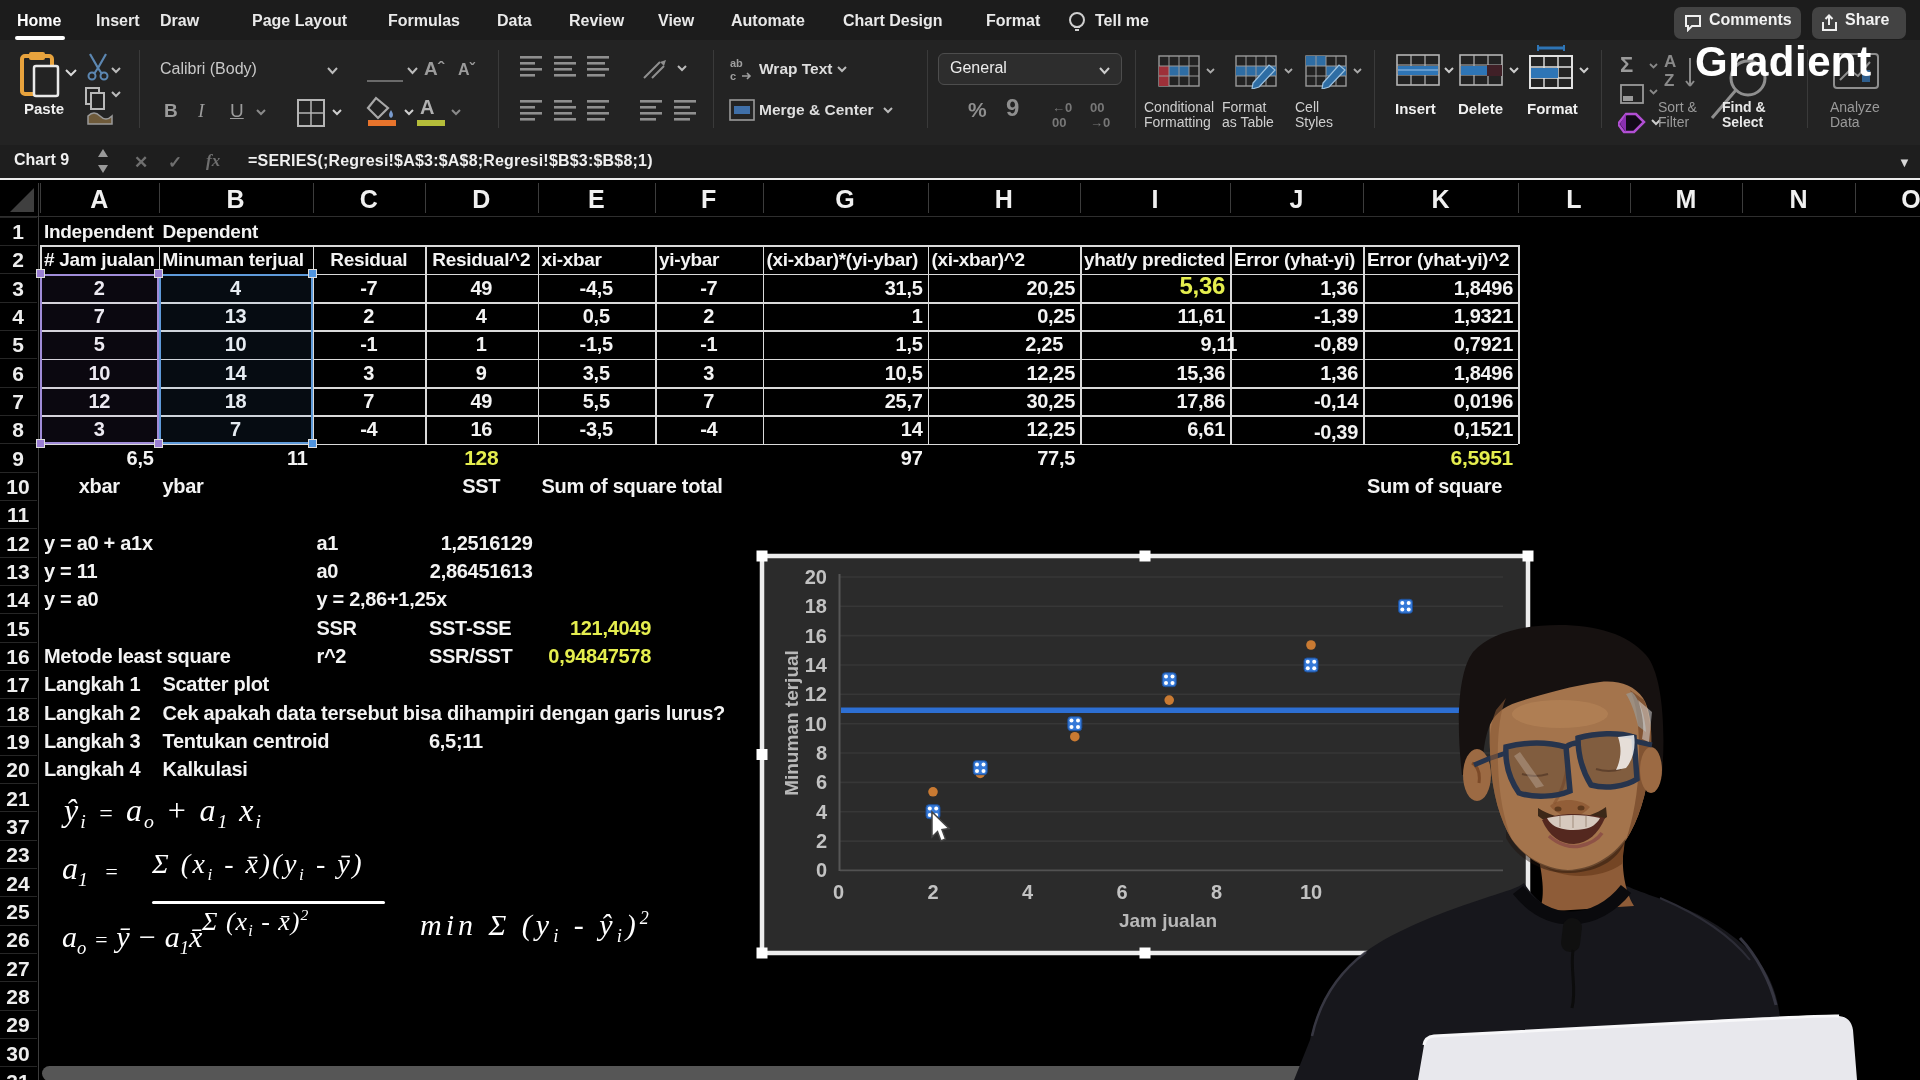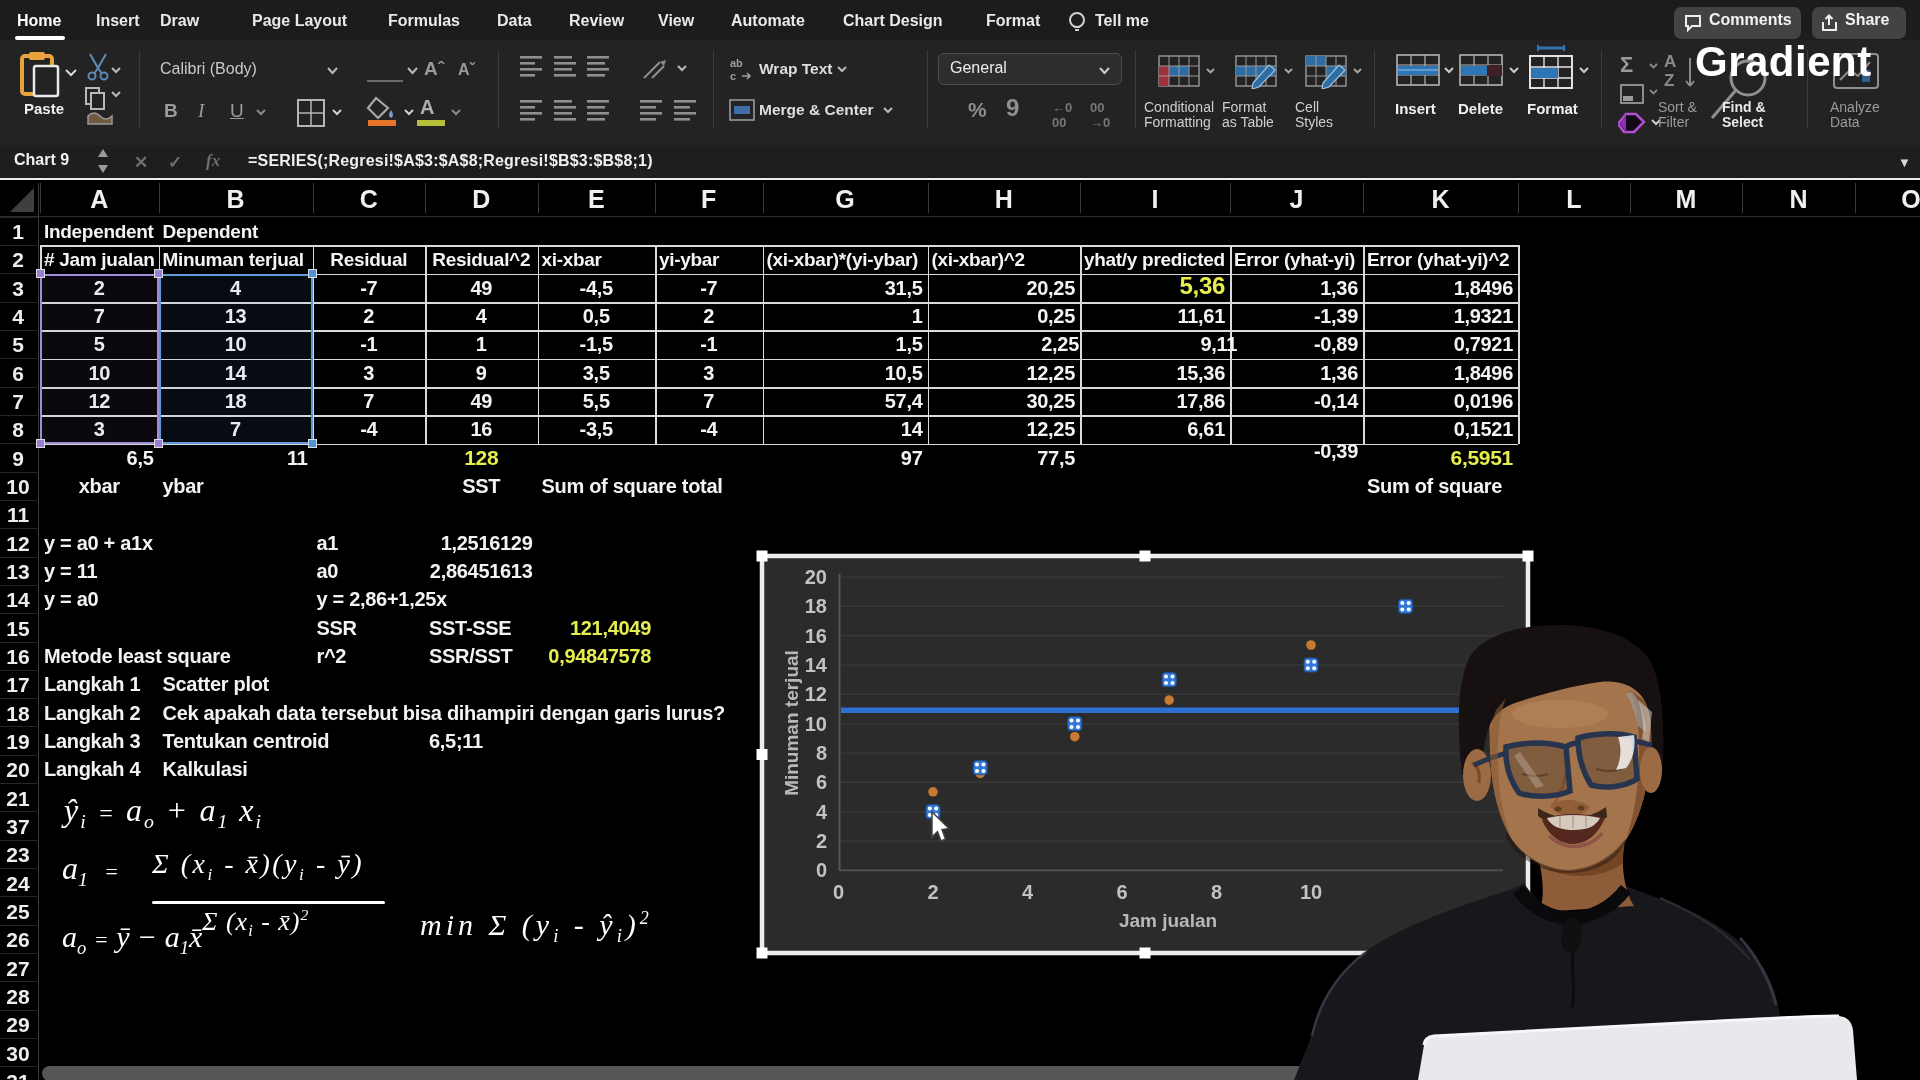--- a/index.html
+++ b/index.html
@@ -463,56 +463,56 @@
 <div class="c" style="left:1080.0px;top:302.0px;width:150.0px;justify-content:flex-end;padding-right:5px;color:#f3f3f3;font-size:20px">11,61</div>
 <div class="c" style="left:1230.0px;top:302.0px;width:133.0px;justify-content:flex-end;padding-right:5px;color:#f3f3f3;font-size:20px">-1,39</div>
 <div class="c" style="left:1363.0px;top:302.0px;width:155.0px;justify-content:flex-end;padding-right:5px;color:#f3f3f3;font-size:20px">1,9321</div>
 <div class="c" style="left:40.0px;top:330.3px;width:118.5px;justify-content:center;color:#f3f3f3;font-size:20px">5</div>
 <div class="c" style="left:158.5px;top:330.3px;width:154.0px;justify-content:center;color:#f3f3f3;font-size:20px">10</div>
 <div class="c" style="left:312.5px;top:330.3px;width:112.5px;justify-content:center;color:#f3f3f3;font-size:20px">-1</div>
 <div class="c" style="left:425.0px;top:330.3px;width:112.5px;justify-content:center;color:#f3f3f3;font-size:20px">1</div>
 <div class="c" style="left:537.5px;top:330.3px;width:117.5px;justify-content:center;color:#f3f3f3;font-size:20px">-1,5</div>
 <div class="c" style="left:655.0px;top:330.3px;width:107.5px;justify-content:center;color:#f3f3f3;font-size:20px">-1</div>
 <div class="c" style="left:762.5px;top:330.3px;width:165.0px;justify-content:flex-end;padding-right:5px;color:#f3f3f3;font-size:20px">1,5</div>
-<div class="c" style="left:927.5px;top:330.3px;width:152.5px;justify-content:flex-end;padding-right:1px;color:#f3f3f3;font-size:20px">2,25</div>
+<div class="c" style="left:927.5px;top:330.3px;width:152.5px;justify-content:flex-end;padding-right:17px;color:#f3f3f3;font-size:20px">2,25</div>
 <div class="c" style="left:1080.0px;top:330.3px;width:162px;justify-content:flex-end;padding-right:5px;color:#f3f3f3;font-size:20px">9,11</div>
 <div class="c" style="left:1230.0px;top:330.3px;width:133.0px;justify-content:flex-end;padding-right:5px;color:#f3f3f3;font-size:20px">-0,89</div>
 <div class="c" style="left:1363.0px;top:330.3px;width:155.0px;justify-content:flex-end;padding-right:5px;color:#f3f3f3;font-size:20px">0,7921</div>
 <div class="c" style="left:40.0px;top:358.6px;width:118.5px;justify-content:center;color:#f3f3f3;font-size:20px">10</div>
 <div class="c" style="left:158.5px;top:358.6px;width:154.0px;justify-content:center;color:#f3f3f3;font-size:20px">14</div>
 <div class="c" style="left:312.5px;top:358.6px;width:112.5px;justify-content:center;color:#f3f3f3;font-size:20px">3</div>
 <div class="c" style="left:425.0px;top:358.6px;width:112.5px;justify-content:center;color:#f3f3f3;font-size:20px">9</div>
 <div class="c" style="left:537.5px;top:359px;width:117.5px;justify-content:center;color:#f3f3f3;font-size:20px">3,5</div>
 <div class="c" style="left:655.0px;top:358.6px;width:107.5px;justify-content:center;color:#f3f3f3;font-size:20px">3</div>
 <div class="c" style="left:762.5px;top:358.6px;width:165.0px;justify-content:flex-end;padding-right:5px;color:#f3f3f3;font-size:20px">10,5</div>
 <div class="c" style="left:927.5px;top:358.6px;width:152.5px;justify-content:flex-end;padding-right:5px;color:#f3f3f3;font-size:20px">12,25</div>
 <div class="c" style="left:1080.0px;top:358.6px;width:150.0px;justify-content:flex-end;padding-right:5px;color:#f3f3f3;font-size:20px">15,36</div>
 <div class="c" style="left:1230.0px;top:358.6px;width:133.0px;justify-content:flex-end;padding-right:5px;color:#f3f3f3;font-size:20px">1,36</div>
 <div class="c" style="left:1363.0px;top:358.6px;width:155.0px;justify-content:flex-end;padding-right:5px;color:#f3f3f3;font-size:20px">1,8496</div>
 <div class="c" style="left:40.0px;top:387.0px;width:118.5px;justify-content:center;color:#f3f3f3;font-size:20px">12</div>
 <div class="c" style="left:158.5px;top:387.0px;width:154.0px;justify-content:center;color:#f3f3f3;font-size:20px">18</div>
 <div class="c" style="left:312.5px;top:387.0px;width:112.5px;justify-content:center;color:#f3f3f3;font-size:20px">7</div>
 <div class="c" style="left:425.0px;top:387.0px;width:112.5px;justify-content:center;color:#f3f3f3;font-size:20px">49</div>
 <div class="c" style="left:537.5px;top:387.0px;width:117.5px;justify-content:center;color:#f3f3f3;font-size:20px">5,5</div>
 <div class="c" style="left:655.0px;top:387.0px;width:107.5px;justify-content:center;color:#f3f3f3;font-size:20px">7</div>
-<div class="c" style="left:762.5px;top:387.0px;width:165.0px;justify-content:flex-end;padding-right:5px;color:#f3f3f3;font-size:20px">57,4</div>
+<div class="c" style="left:762.5px;top:387.0px;width:165.0px;justify-content:flex-end;padding-right:5px;color:#f3f3f3;font-size:20px">25,7</div>
 <div class="c" style="left:927.5px;top:387.0px;width:152.5px;justify-content:flex-end;padding-right:5px;color:#f3f3f3;font-size:20px">30,25</div>
 <div class="c" style="left:1080.0px;top:387.0px;width:150.0px;justify-content:flex-end;padding-right:5px;color:#f3f3f3;font-size:20px">17,86</div>
 <div class="c" style="left:1230.0px;top:387.0px;width:133.0px;justify-content:flex-end;padding-right:5px;color:#f3f3f3;font-size:20px">-0,14</div>
 <div class="c" style="left:1363.0px;top:387.0px;width:155.0px;justify-content:flex-end;padding-right:5px;color:#f3f3f3;font-size:20px">0,0196</div>
 <div class="c" style="left:40.0px;top:415.3px;width:118.5px;justify-content:center;color:#f3f3f3;font-size:20px">3</div>
 <div class="c" style="left:158.5px;top:415.3px;width:154.0px;justify-content:center;color:#f3f3f3;font-size:20px">7</div>
 <div class="c" style="left:312.5px;top:415.3px;width:112.5px;justify-content:center;color:#f3f3f3;font-size:20px">-4</div>
 <div class="c" style="left:425.0px;top:415.3px;width:112.5px;justify-content:center;color:#f3f3f3;font-size:20px">16</div>
 <div class="c" style="left:537.5px;top:415.3px;width:117.5px;justify-content:center;color:#f3f3f3;font-size:20px">-3,5</div>
 <div class="c" style="left:655.0px;top:415.3px;width:107.5px;justify-content:center;color:#f3f3f3;font-size:20px">-4</div>
 <div class="c" style="left:762.5px;top:415.3px;width:165.0px;justify-content:flex-end;padding-right:5px;color:#f3f3f3;font-size:20px">14</div>
 <div class="c" style="left:927.5px;top:415.3px;width:152.5px;justify-content:flex-end;padding-right:5px;color:#f3f3f3;font-size:20px">12,25</div>
 <div class="c" style="left:1080.0px;top:415.3px;width:150.0px;justify-content:flex-end;padding-right:5px;color:#f3f3f3;font-size:20px">6,61</div>
-<div class="c" style="left:1230.0px;top:437px;width:133.0px;justify-content:flex-end;padding-right:5px;color:#f3f3f3;font-size:20px">-0,39</div>
+<div class="c" style="left:1230.0px;top:418px;width:133.0px;justify-content:flex-end;padding-right:5px;color:#f3f3f3;font-size:20px">-0,39</div>
 <div class="c" style="left:1363.0px;top:415.3px;width:155.0px;justify-content:flex-end;padding-right:5px;color:#f3f3f3;font-size:20px">0,1521</div>
 <div class="c" style="left:40.0px;top:443.6px;width:118.5px;justify-content:flex-end;padding-right:5px;color:#f3f3f3;font-size:20px">6,5</div>
 <div class="c" style="left:158.5px;top:443.6px;width:154.0px;justify-content:flex-end;padding-right:5px;color:#f3f3f3;font-size:20px">11</div>
 <div class="c" style="left:425.0px;top:443.6px;width:112.5px;justify-content:center;color:#e5ee4e;font-size:21px">128</div>
 <div class="c" style="left:762.5px;top:443.6px;width:165.0px;justify-content:flex-end;padding-right:5px;color:#f3f3f3;font-size:20px">97</div>
 <div class="c" style="left:927.5px;top:443.6px;width:152.5px;justify-content:flex-end;padding-right:5px;color:#f3f3f3;font-size:20px">77,5</div>
 <div class="c" style="left:1363.0px;top:443.6px;width:155.0px;justify-content:flex-end;padding-right:5px;color:#e5ee4e;font-size:21px">6,5951</div>
 <div class="c" style="left:40.0px;top:472.0px;width:118.5px;justify-content:center;color:#f3f3f3;font-size:20px">xbar</div>
 <div class="c" style="left:158.5px;top:472.0px;width:154.0px;justify-content:flex-start;padding-left:4px;color:#f3f3f3;font-size:20px">ybar</div>
 <div class="c" style="left:425.0px;top:472.0px;width:112.5px;justify-content:center;color:#f3f3f3;font-size:20px">SST</div>

